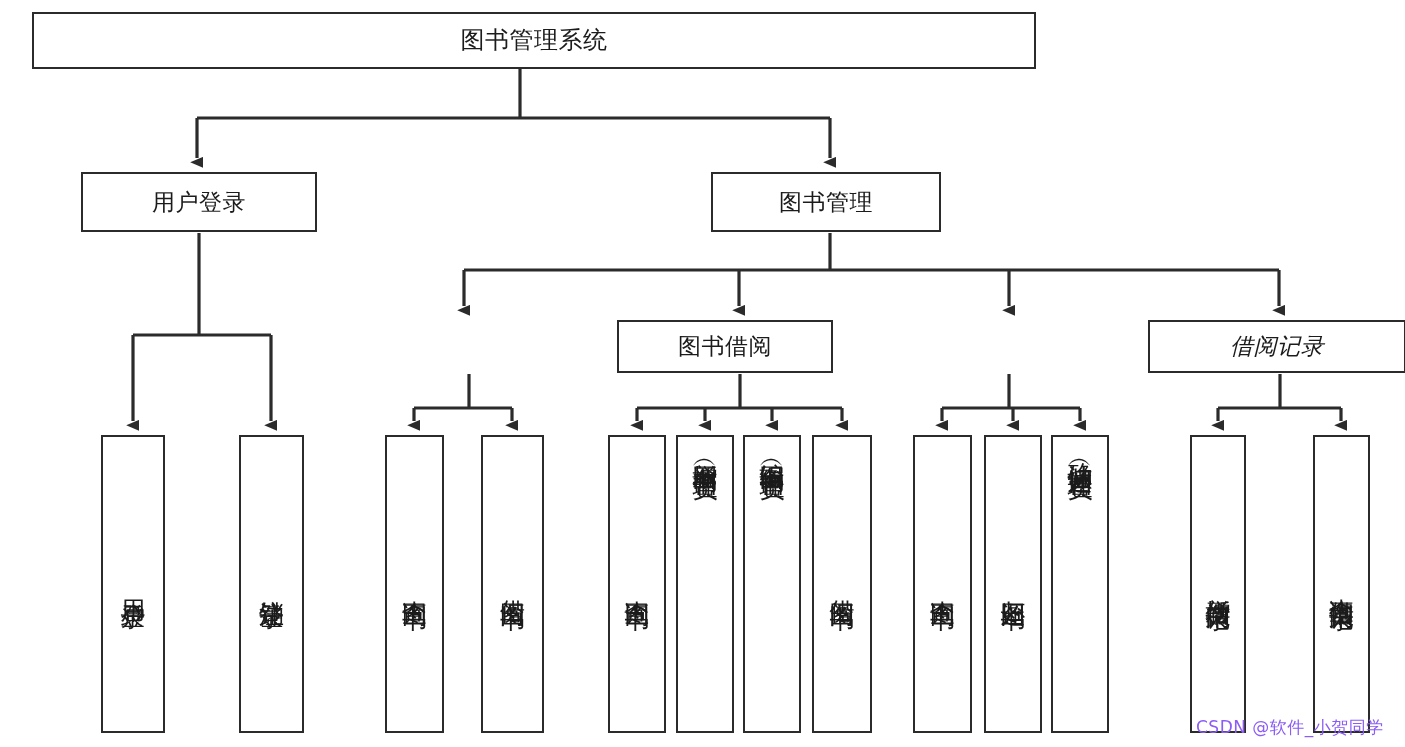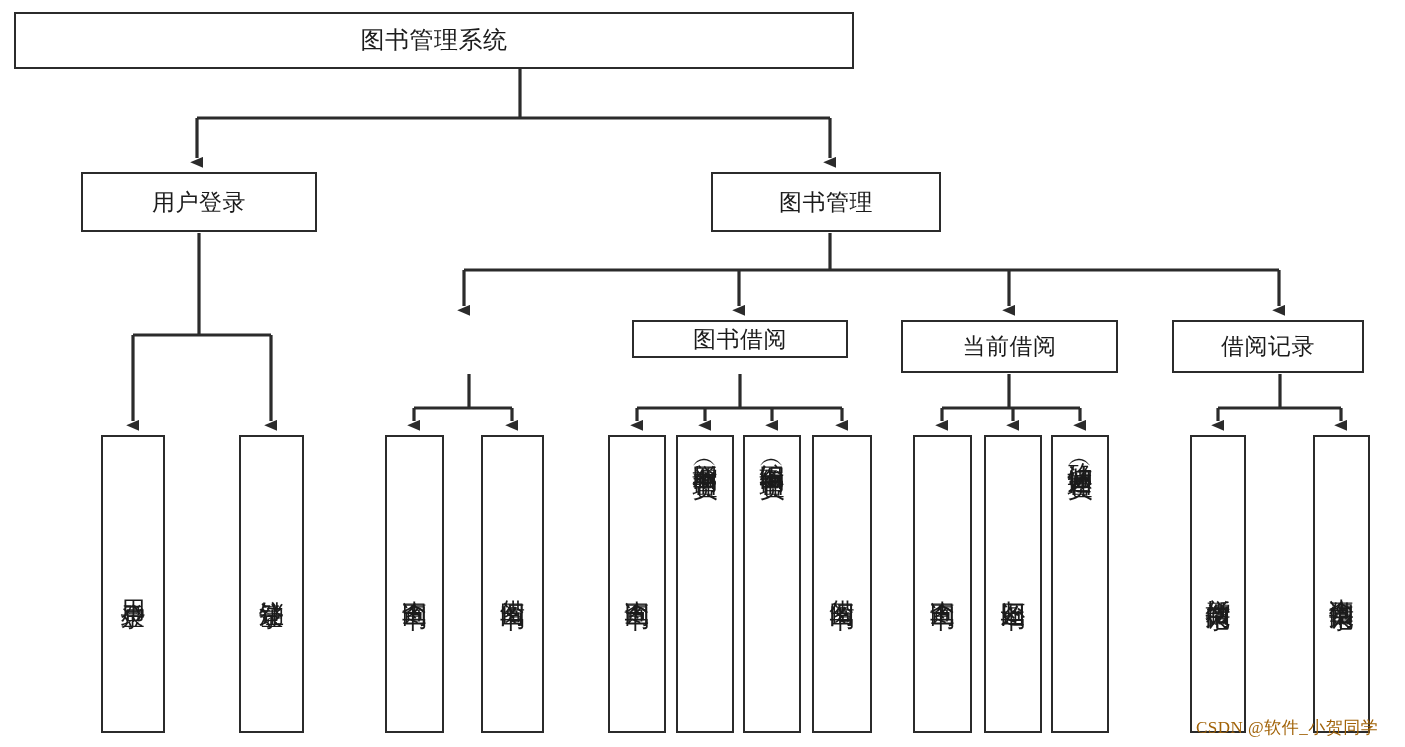--- a/index.html
+++ b/index.html
@@ -61,24 +61,23 @@
     white-space: normal;
     max-height: 100%;
   }
   .node.vert.mid {
     align-items: center;
     padding-top: 0;
   }
   .watermark {
     position: absolute;
     font-size: 17px;
-    color: #a16207;
+    color: #8b5cf6;
     letter-spacing: 0.5px;
     white-space: nowrap;
-    font-family: Liberation Serif, serif;
   }
 </style>
 </head>
 <body>
 
 <div id="canvas">
 
   <svg id="wires" viewBox="0 0 1405 747" xmlns="http://www.w3.org/2000/svg">
     <defs>
       <marker id="arrow" markerWidth="11" markerHeight="13" refX="1.2" refY="6.2" orient="auto" markerUnits="userSpaceOnUse">
@@ -122,38 +121,35 @@
       <path d="M1013,408 L1013,421" marker-end="url(#arrow)"></path>
       <path d="M1080,408 L1080,421" marker-end="url(#arrow)"></path>
 
       <path d="M1280,374 L1280,408"></path>
       <path d="M1218,408 L1341,408"></path>
       <path d="M1218,408 L1218,421" marker-end="url(#arrow)"></path>
       <path d="M1341,408 L1341,421" marker-end="url(#arrow)"></path>
     </g>
   </svg>
 
-  <div class="node root horiz" id="n-root" style="left: 14px; top: 12px; width: 840px; height: 57px;">
+  <div class="node root horiz" id="n-root" style="left: 32px; top: 12px; width: 1004px; height: 57px;">
     <span class="lbl">图书管理系统</span>
   </div>
 
   <div class="node horiz" id="n-l2-0" style="left: 81px; top: 172px; width: 236px; height: 60px;">
     <span class="lbl">用户登录</span>
   </div>
   <div class="node horiz" id="n-l2-1" style="left: 711px; top: 172px; width: 230px; height: 60px;">
     <span class="lbl">图书管理</span>
   </div>
 
-  <div class="node horiz" id="n-l3-1" style="left: 632px; top: 320px; width: 216px; height: 38px;">
+  <div class="node horiz" id="n-l3-1" style="left: 617px; top: 320px; width: 216px; height: 53px;">
     <span class="lbl">图书借阅</span>
   </div>
-  <div class="node horiz" id="n-l3-2" style="left: 901px; top: 320px; width: 217px; height: 53px;">
-    <span class="lbl">当前借阅</span>
-  </div>
-  <div class="node horiz" id="n-l3-3" style="left: 1172px; top: 320px; width: 192px; height: 53px;">
+  <div class="node horiz" id="n-l3-3" style="left: 1148px; top: 320px; width: 258px; height: 53px; font-style: italic;">
     <span class="lbl">借阅记录</span>
   </div>
 
   <div class="node vert mid" id="n-lf-0" style="left: 101px; top: 435px; width: 64px; height: 298px;">
     <span class="lbl">用户登录</span>
   </div>
   <div class="node vert mid" id="n-lf-1" style="left: 239px; top: 435px; width: 65px; height: 298px;">
     <span class="lbl">注销登录</span>
   </div>
   <div class="node vert mid" id="n-lf-2" style="left: 385px; top: 435px; width: 59px; height: 298px;">

